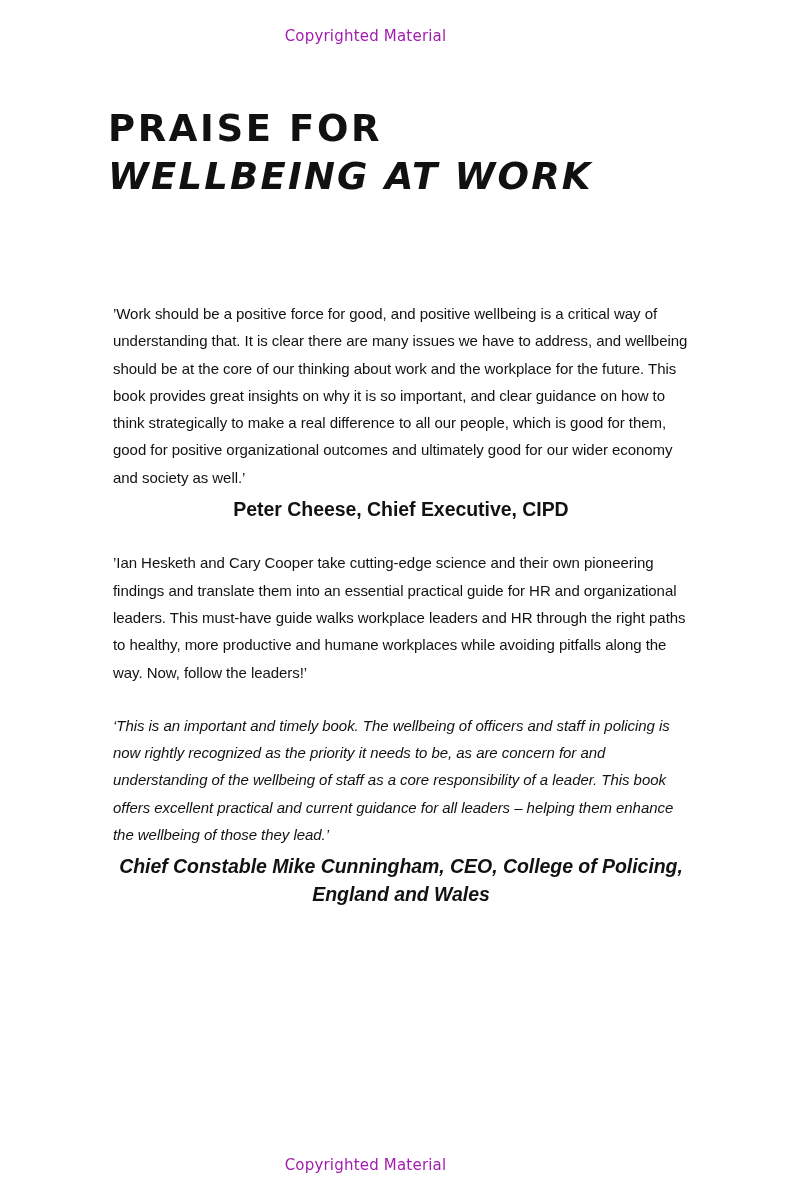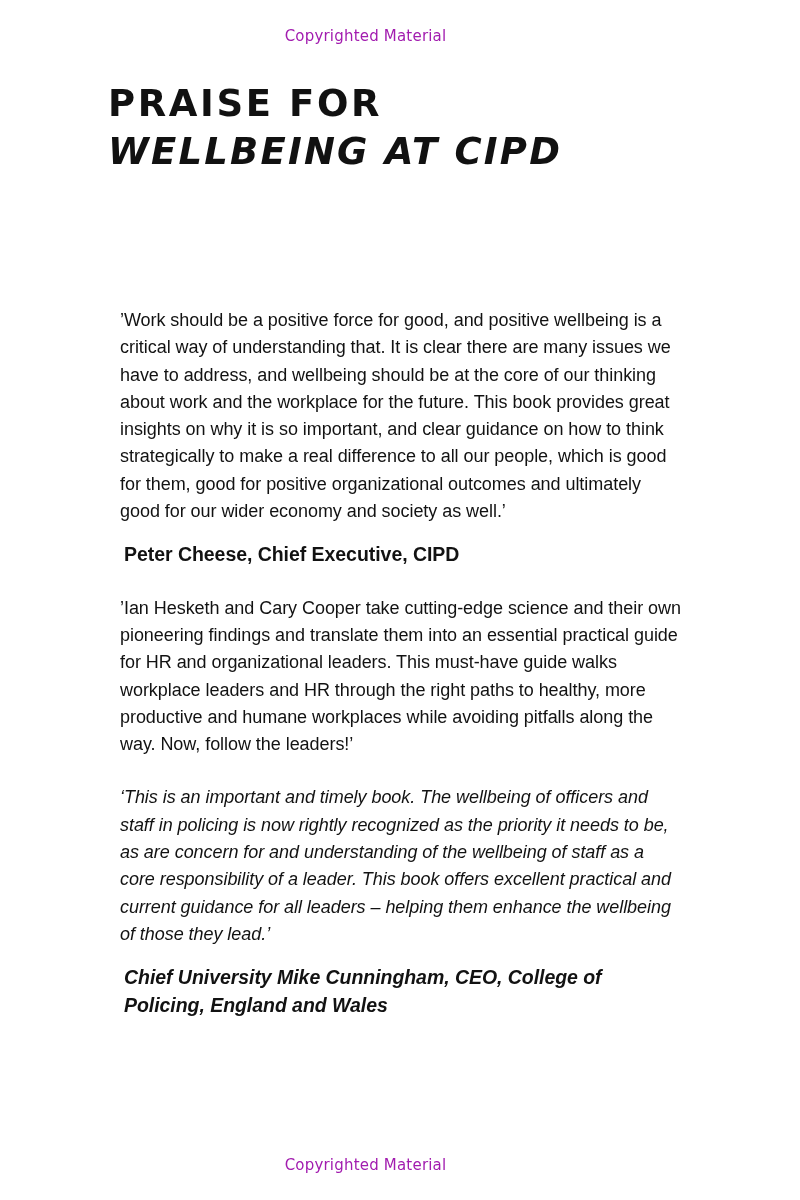--- a/index.html
+++ b/index.html
@@ -33,21 +33,21 @@
     white-space: nowrap;
     margin-left: 28px;
   }
   .watermark-top    { top: 27px; }
   .watermark-bottom { top: 1156px; }
 
   
   .title-block {
     position: absolute;
     left: 108px;
-    top: 80px;
+    top: 105px;
     width: 600px;
   }
   .title-line-1 {
     font-family: "DejaVu Sans", sans-serif;
     font-size: 37px;
     font-weight: bold;
     letter-spacing: 2.6px;
     line-height: 48px;
     color: #111111;
     white-space: nowrap;
@@ -70,65 +70,65 @@
     top: 295px;
     width: 586px;
   }
 
   .quote-block {
     margin: 0 0 26px 0;
   }
   .quote-block:last-child { margin-bottom: 0; font-style: italic; }
 
   .quote-text {
-    margin: 12px;
+    margin: 5px;
     font-family: "Liberation Sans", sans-serif;
-    font-size: 18px;
+    font-size: 15px;
     line-height: 27.3px;
     color: #121212;
     text-align: left;
     letter-spacing: -0.05px;
   }
 
   .quote-attribution {
-    margin: 16px;
+    margin: 3px;
     font-family: "Liberation Sans", sans-serif;
     font-size: 19.5px;
     line-height: 27.3px;
     font-weight: bold;
     color: #121212;
-    text-align: left;
+    text-align: center;
     letter-spacing: -0.05px;
   }
 </style>
 </head>
 <body>
 
 <div class="page">
 
   <div class="watermark watermark-top">Copyrighted Material</div>
 
   <div class="title-block">
     <div class="title-line-1">PRAISE FOR</div>
-    <div class="title-line-2">WELLBEING AT CIPD</div>
+    <div class="title-line-2">WELLBEING AT WORK</div>
   </div>
 
   <div class="endorsements">
 
     <div class="quote-block">
       <p class="quote-text">’Work should be a positive force for good, and positive wellbeing is a critical way of understanding that. It is clear there are many issues we have to address, and wellbeing should be at the core of our thinking about work and the workplace for the future. This book provides great insights on why it is so important, and clear guidance on how to think strategically to make a real difference to all our people, which is good for them, good for positive organizational outcomes and ultimately good for our wider economy and society as well.’</p>
       <p class="quote-attribution">Peter Cheese, Chief Executive, CIPD</p>
     </div>
 
     <div class="quote-block">
       <p class="quote-text">’Ian Hesketh and Cary Cooper take cutting-edge science and their own pioneering findings and translate them into an essential practical guide for HR and organizational leaders. This must-have guide walks workplace leaders and HR through the right paths to healthy, more productive and humane workplaces while avoiding pitfalls along the way. Now, follow the leaders!’</p>
     </div>
 
     <div class="quote-block">
       <p class="quote-text">‘This is an important and timely book. The wellbeing of officers and staff in policing is now rightly recognized as the priority it needs to be, as are concern for and understanding of the wellbeing of staff as a core responsibility of a leader. This book offers excellent practical and current guidance for all leaders – helping them enhance the wellbeing of those they lead.’</p>
-      <p class="quote-attribution">Chief University Mike Cunningham, CEO, College of Policing, England and Wales</p>
+      <p class="quote-attribution">Chief Constable Mike Cunningham, CEO, College of Policing, England and Wales</p>
     </div>
 
   </div>
 
   <div class="watermark watermark-bottom">Copyrighted Material</div>
 
 </div>
 
 </body></html>

